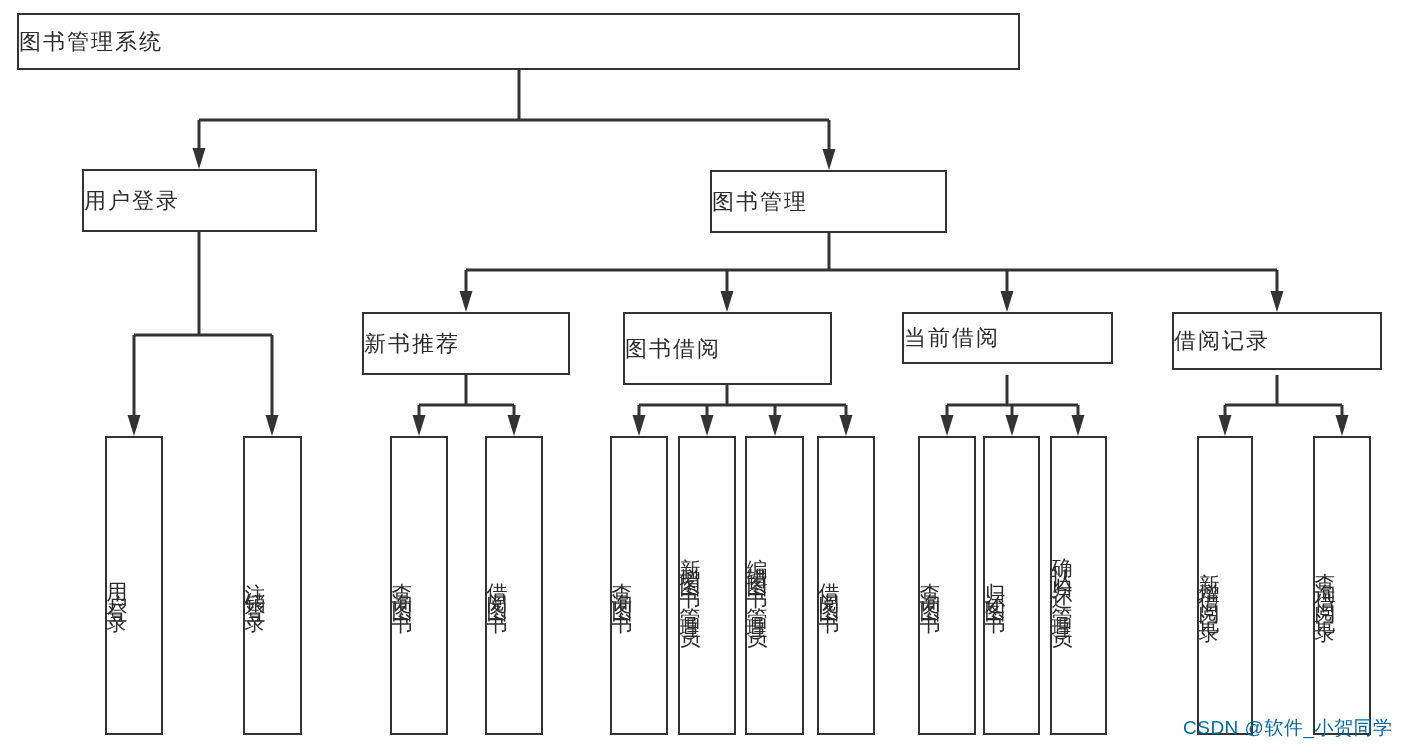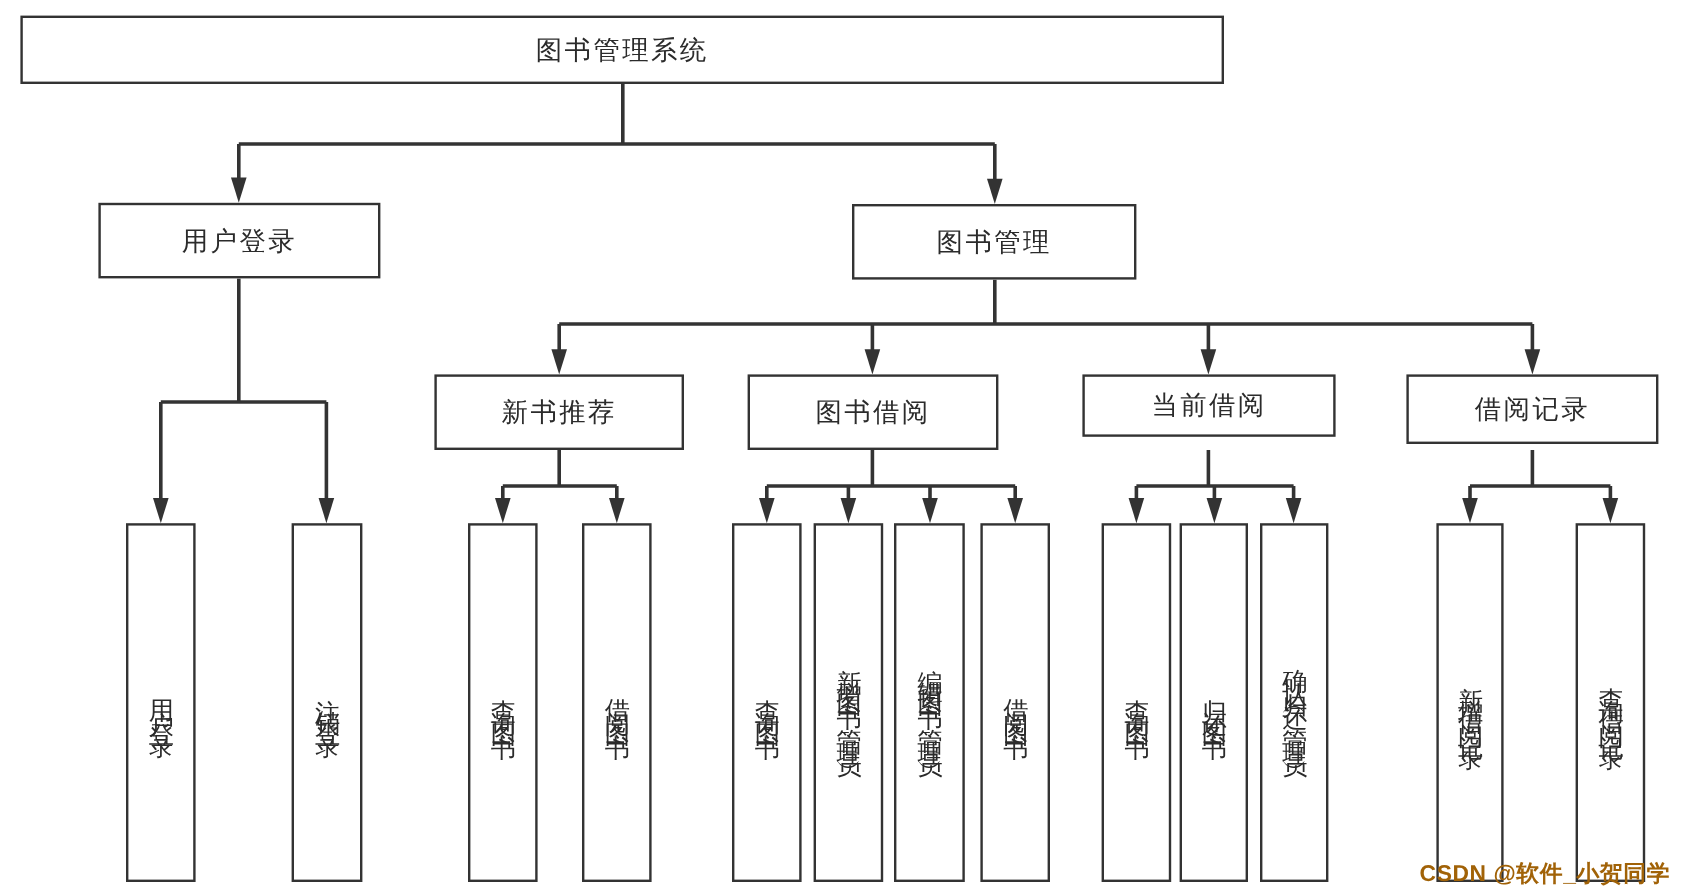--- a/index.html
+++ b/index.html
@@ -1,25 +1,25 @@
 <!DOCTYPE html>
 <html><head>
 <meta charset="utf-8">
 <style>
   html,body{margin:0;padding:0;background:#fff;}
   .stage{position:relative;width:1405px;height:747px;background:#ffffff;overflow:hidden;
          font-family:"Liberation Sans","DejaVu Sans",sans-serif;}
   svg.connectors{position:absolute;left:0;top:0;width:1405px;height:747px;}
   .box{position:absolute;box-sizing:border-box;border:2.5px solid #333333;background:#ffffff;
-       display:flex;align-items:center;justify-content:center;color:#2b2b2b;}
+       display:flex;align-items:center;justify-content:flex-start;color:#2b2b2b;}
   .h{font-size:22px;letter-spacing:2px;white-space:nowrap;}
   .v .lbl{writing-mode:vertical-rl;text-orientation:mixed;font-size:21px;
           letter-spacing:10px;line-height:1;}
-  .watermark{position:absolute;left:1183px;top:715px;font-size:19px;color:#a16207;
-             letter-spacing:0.5px;white-space:nowrap;z-index:5;font-weight:bold;}
+  .watermark{position:absolute;left:1183px;top:715px;font-size:19px;color:#0369a1;
+             letter-spacing:0.5px;white-space:nowrap;z-index:5;}
 </style>
 </head>
 <body>
 
 <div class="stage">
 
   <svg class="connectors" viewBox="0 0 1405 747" xmlns="http://www.w3.org/2000/svg">
     <g stroke="#333333" stroke-width="3" fill="none">
 
       <path d="M519 70 V120"></path>
@@ -92,21 +92,21 @@
   <div class="box h" style="left:82px;top:169px;width:235px;height:63px">
     <span class="lbl">用户登录</span>
   </div>
   <div class="box h" style="left:362px;top:312px;width:208px;height:63px">
     <span class="lbl">新书推荐</span>
   </div>
 
   <div class="box h" style="left:710px;top:170px;width:237px;height:63px">
     <span class="lbl">图书管理</span>
   </div>
-  <div class="box h" style="left:623px;top:312px;width:209px;height:63px">
+  <div class="box h" style="left:623px;top:312px;width:209px;height:73px">
     <span class="lbl">图书借阅</span>
   </div>
   <div class="box h" style="left:902px;top:312px;width:211px;height:52px">
     <span class="lbl">当前借阅</span>
   </div>
   <div class="box h" style="left:1172px;top:312px;width:210px;height:58px">
     <span class="lbl">借阅记录</span>
   </div>
 
   <div class="box v" style="left:105px;top:436px;width:58px;height:299px">

